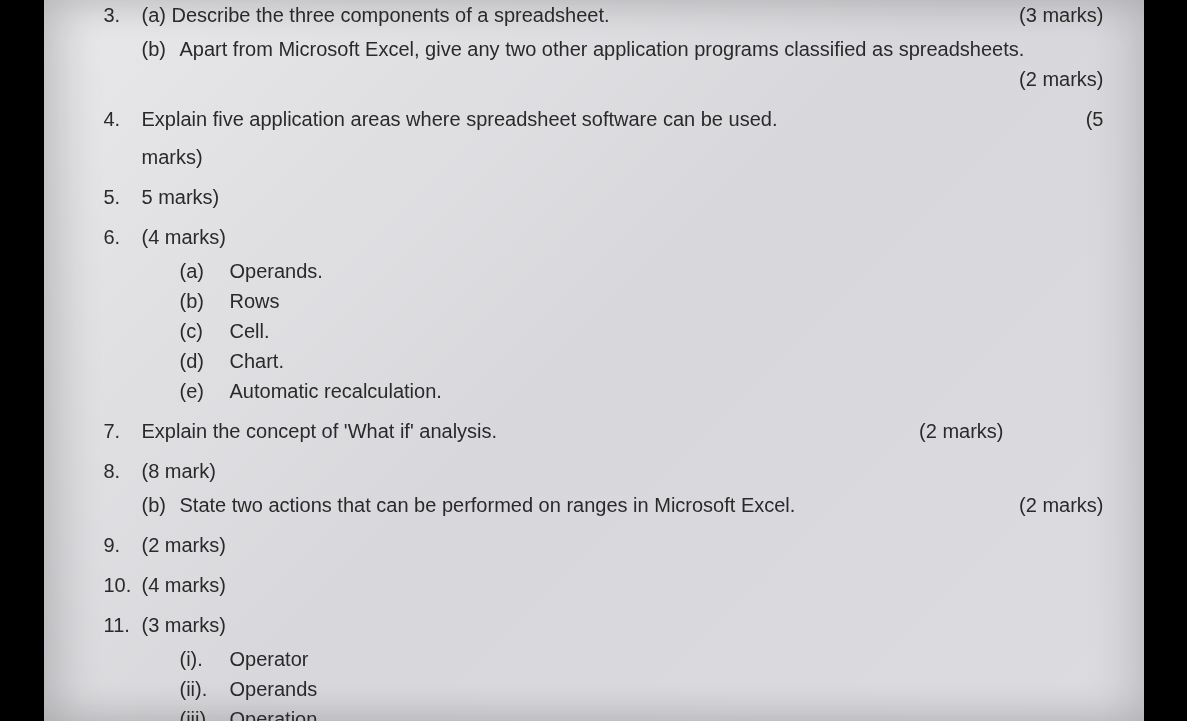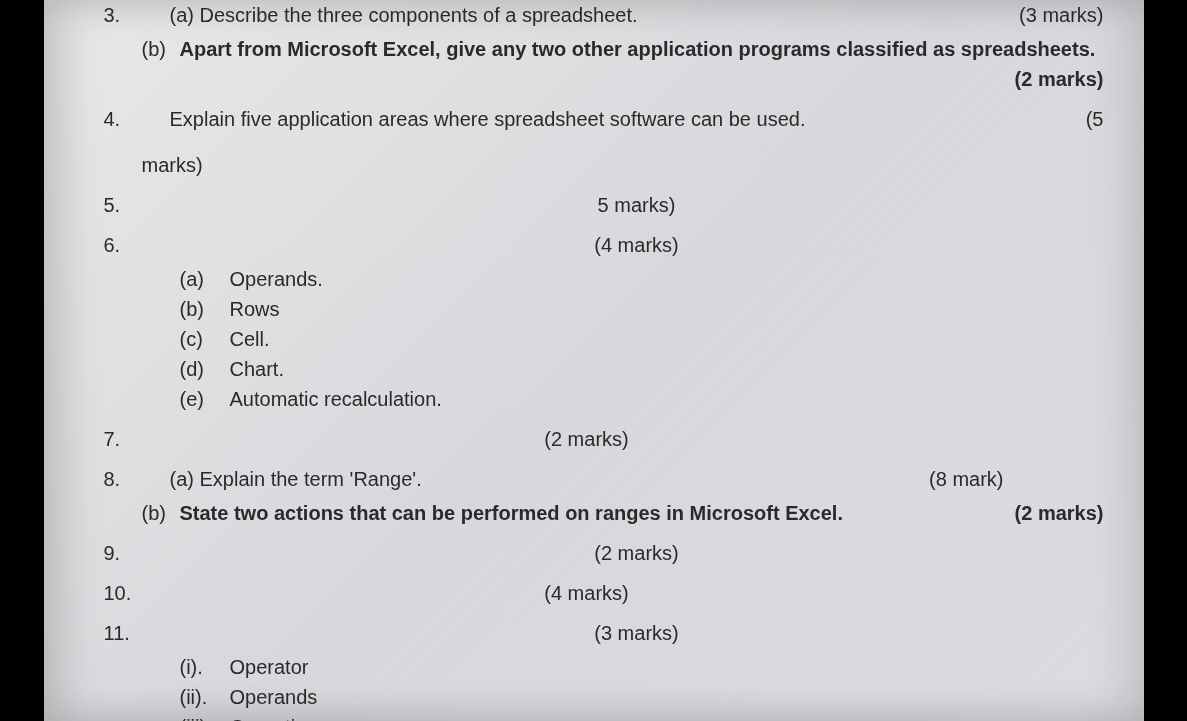--- a/index.html
+++ b/index.html
@@ -33,24 +33,23 @@
       align-items: baseline;
       margin-bottom: 4px;
     }
     .q-num {
       min-width: 38px;
       flex-shrink: 0;
     }
     .q-body {
       flex: 1;
       display: flex;
-      justify-content: center;
+      justify-content: space-between;
       align-items: baseline;
       gap: 36px;
-      margin-left: 28px;
     }
     .q-text {
       flex: 1;
     }
     .q-marks {
       white-space: nowrap;
       flex-shrink: 0;
     }
     .sub-row {
       display: flex;
@@ -60,21 +59,20 @@
     .sub-label {
       min-width: 38px;
       flex-shrink: 0;
     }
     .sub-body {
       flex: 1;
       display: flex;
       justify-content: space-between;
       align-items: baseline;
       gap: 20px;
-      font-weight: bold;
     }
     .indent-list {
       padding-left: 76px;
       margin-bottom: 6px;
     }
     .indent-list .list-line {
       display: flex;
       align-items: baseline;
     }
     .list-label {
@@ -119,21 +117,21 @@
   </div>
 
   <div class="q-block">
     <div class="q-row">
       <span class="q-num">4.</span>
       <div class="q-body">
         <span class="q-text">Explain five application areas where spreadsheet software can be used.</span>
         <span class="q-marks">(5</span>
       </div>
     </div>
-    <div class="continuation" style="margin-top:16px;">
+    <div class="continuation" style="margin-top:8px;">
       <span>marks)</span>
     </div>
   </div>
 
   <div class="q-block">
     <div class="q-row">
       <span class="q-num">5.</span>
       <div class="q-body">
         <span class="q-marks">5 marks)</span>
       </div>
@@ -168,33 +166,30 @@
         <span class="list-label">(e)</span>
         <span>Automatic recalculation.</span>
       </div>
     </div>
   </div>
 
   <div class="q-block">
     <div class="q-row">
       <span class="q-num">7.</span>
       <div class="q-body">
+        <span class="q-text">Explain the concept of 'What if' analysis.</span>
         <span class="q-marks" style="padding-right:100px;">(2 marks)</span>
       </div>
     </div>
   </div>
 
   <div class="q-block">
     <div class="q-row">
       <span class="q-num">8.</span>
       <div class="q-body">
-        <span class="q-text">
-          <span>(a)</span>
-          <span>Explain the term 'Range'.</span>
-        </span>
         <span class="q-marks" style="padding-right:100px;">(8 mark)</span>
       </div>
     </div>
     <div class="sub-row">
       <span class="sub-label">(b)</span>
       <div class="sub-body">
         <span class="q-text">State two actions that can be performed on ranges in Microsoft Excel.</span>
         <span class="q-marks">(2 marks)</span>
       </div>
     </div>

